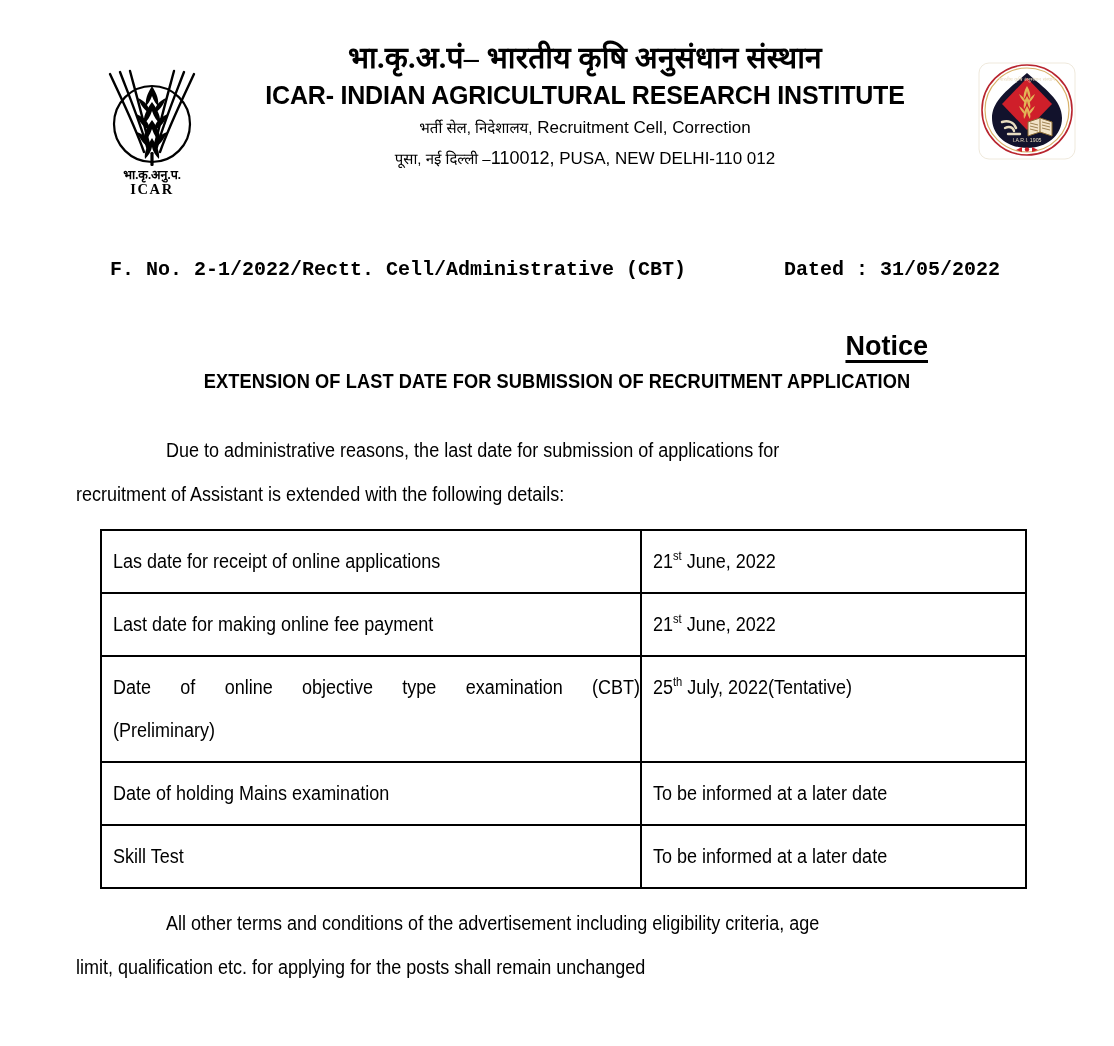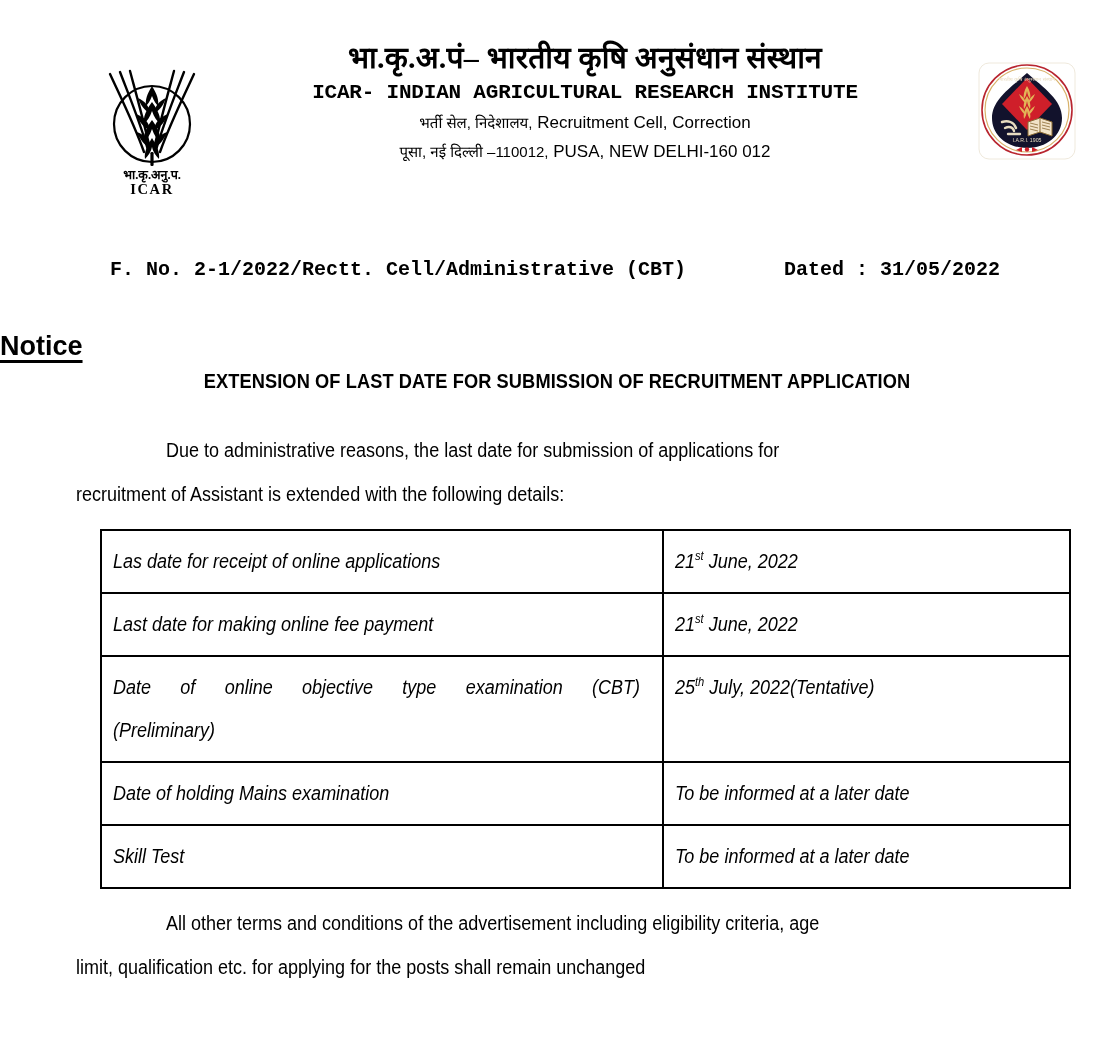--- a/index.html
+++ b/index.html
@@ -58,42 +58,42 @@
   }
   .head-hindi {
     font-family: "Liberation Serif", "DejaVu Sans", serif;
     font-size: 30px;
     font-weight: 700;
     line-height: 1.22;
     letter-spacing: 0.2px;
     white-space: nowrap;
   }
   .head-english {
-    font-family: Liberation Mono, monospace;
-    font-size: 21px;
+    font-family: Liberation Sans, sans-serif;
+    font-size: 25px;
     font-weight: 700;
     line-height: 1.25;
     letter-spacing: -0.2px;
     margin-top: 3px;
     white-space: nowrap;
   }
   .head-sub {
     font-family: "Liberation Sans", sans-serif;
     font-size: 17px;
     font-weight: 400;
     line-height: 1.45;
     margin-top: 5px;
     white-space: nowrap;
   }
   .head-sub .hin {
     font-family: Liberation Sans, sans-serif;
     font-size: 15px;
   }
   .head-sub .pin {
-    font-size: 15px;
+    font-size: 18px;
   }
 
   
   .ref-line {
     position: absolute;
     left: 110px;
     top: 258px;
     width: 890px;
     display: flex;
     justify-content: space-between;
@@ -102,21 +102,21 @@
     font-size: 20px;
     font-weight: 700;
   }
 
   
   .notice-title {
     position: absolute;
     left: 0;
     top: 331px;
     width: 928px;
-    text-align: left;
+    text-align: right;
     font-family: "Liberation Sans", sans-serif;
     font-size: 27px;
     font-weight: 700;
   }
   .notice-title span {
     text-decoration: underline;
     text-underline-offset: 5px;
     text-decoration-thickness: 3px;
   }
 
@@ -162,24 +162,23 @@
     left: 100px;
     top: 529px;
     width: 899px;
     border-collapse: collapse;
     table-layout: fixed;
     font-family: "Liberation Sans", sans-serif;
     font-size: 20px;
   }
   .notice-table td {
     border: 2px solid #000000;
-    padding: 9px 22px 9px 11px;
+    padding: 9px 0 9px 11px;
     vertical-align: top;
     line-height: 43px;
-    font-style: italic;
   }
   .notice-table td.c-label {
     width: 527px;
   }
   .notice-table td.c-value {
     width: 372px;
   }
   .cellwrap {
     display: block;
     transform: scaleX(0.9);
@@ -253,21 +252,21 @@
 
     <div class="head-text">
       <div class="head-hindi">भा.कृ.अ.पं– भारतीय कृषि अनुसंधान संस्थान</div>
       <div class="head-english">ICAR- INDIAN AGRICULTURAL RESEARCH INSTITUTE</div>
       <div class="head-sub">
         <span class="hin">भर्ती सेल, निदेशालय,</span>
         <span>Recruitment Cell, Correction</span>
       </div>
       <div class="head-sub">
         <span class="hin">पूसा, नई दिल्ली –</span><span class="pin">110012,</span>
-        <span>PUSA, NEW DELHI-160 012</span>
+        <span>PUSA, NEW DELHI-110 012</span>
       </div>
     </div>
 
     <div class="iari-seal">
       <svg viewBox="0 0 98 98" width="98" height="98" xmlns="http://www.w3.org/2000/svg">
         <rect x="1" y="1" width="96" height="96" rx="10" fill="#ffffff" stroke="#efe9dc" stroke-width="1"></rect>
 
         <circle cx="49" cy="48" r="45" fill="none" stroke="#b8252f" stroke-width="1.6"></circle>
         <circle cx="49" cy="48" r="42" fill="none" stroke="#d8b26a" stroke-width="1.2"></circle>
 

